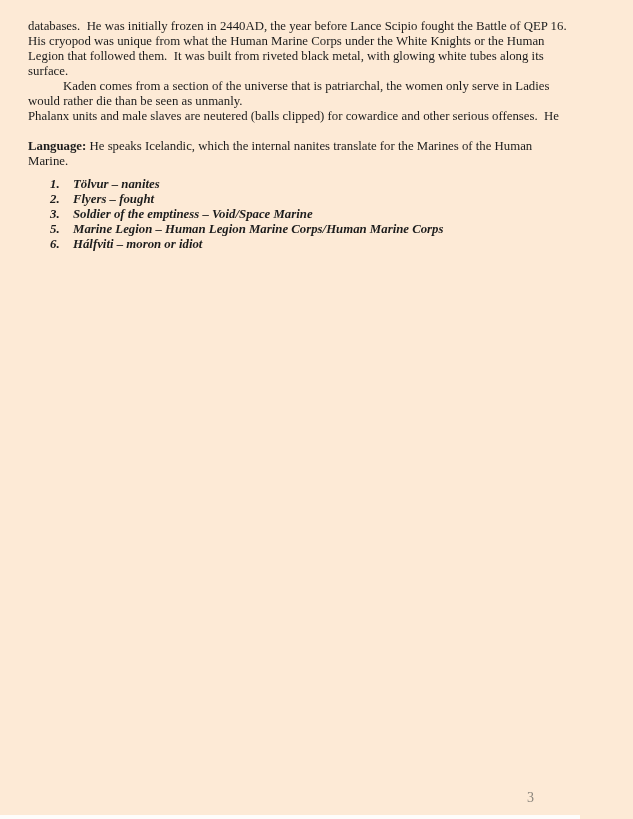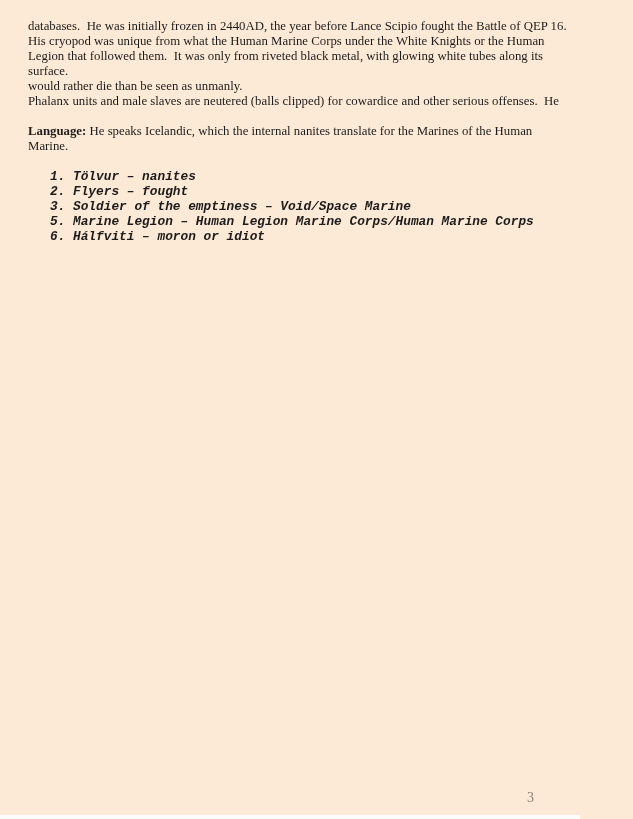--- a/index.html
+++ b/index.html
@@ -30,21 +30,21 @@
     height: 15px;
     line-height: 15px;
     font-size: 12.8px;
     white-space: pre;
   }
   .first-line-indent {
     text-indent: 35px;
   }
   .bold { font-weight: bold; text-align: right; }
   .blank-line { height: 15px; }
-  .glossary { margin-top: 15px; font-family: Liberation Mono, monospace; }
+  .glossary { margin-top: 8px; }
   .list-row {
     height: 15px;
     line-height: 15px;
     font-size: 12.8px;
     font-weight: bold;
     font-style: italic;
     padding-left: 22px;
     white-space: pre;
   }
   .list-number {
@@ -71,25 +71,26 @@
 </style>
 </head>
 <body>
 
 <div class="page">
   <div class="content">
 
     <div class="para">
       <div class="line">databases.  He was initially frozen in 2440AD, the year before Lance Scipio fought the Battle of QEP 16.</div>
       <div class="line">His cryopod was unique from what the Human Marine Corps under the White Knights or the Human</div>
-      <div class="line">Legion that followed them.  It was only from riveted black metal, with glowing white tubes along its</div>
+      <div class="line">Legion that followed them.  It was built from riveted black metal, with glowing white tubes along its</div>
       <div class="line">surface.</div>
     </div>
 
     <div class="para">
+      <div class="line first-line-indent">Kaden comes from a section of the universe that is patriarchal, the women only serve in Ladies</div>
       <div class="line">would rather die than be seen as unmanly.</div>
       <div class="line">Phalanx units and male slaves are neutered (balls clipped) for cowardice and other serious offenses.  He</div>
     </div>
 
     <div class="blank-line"></div>
 
     <div class="para">
       <div class="line"><span class="bold">Language:</span><span> He speaks Icelandic, which the internal nanites translate for the Marines of the Human</span></div>
       <div class="line">Marine.</div>
     </div>

